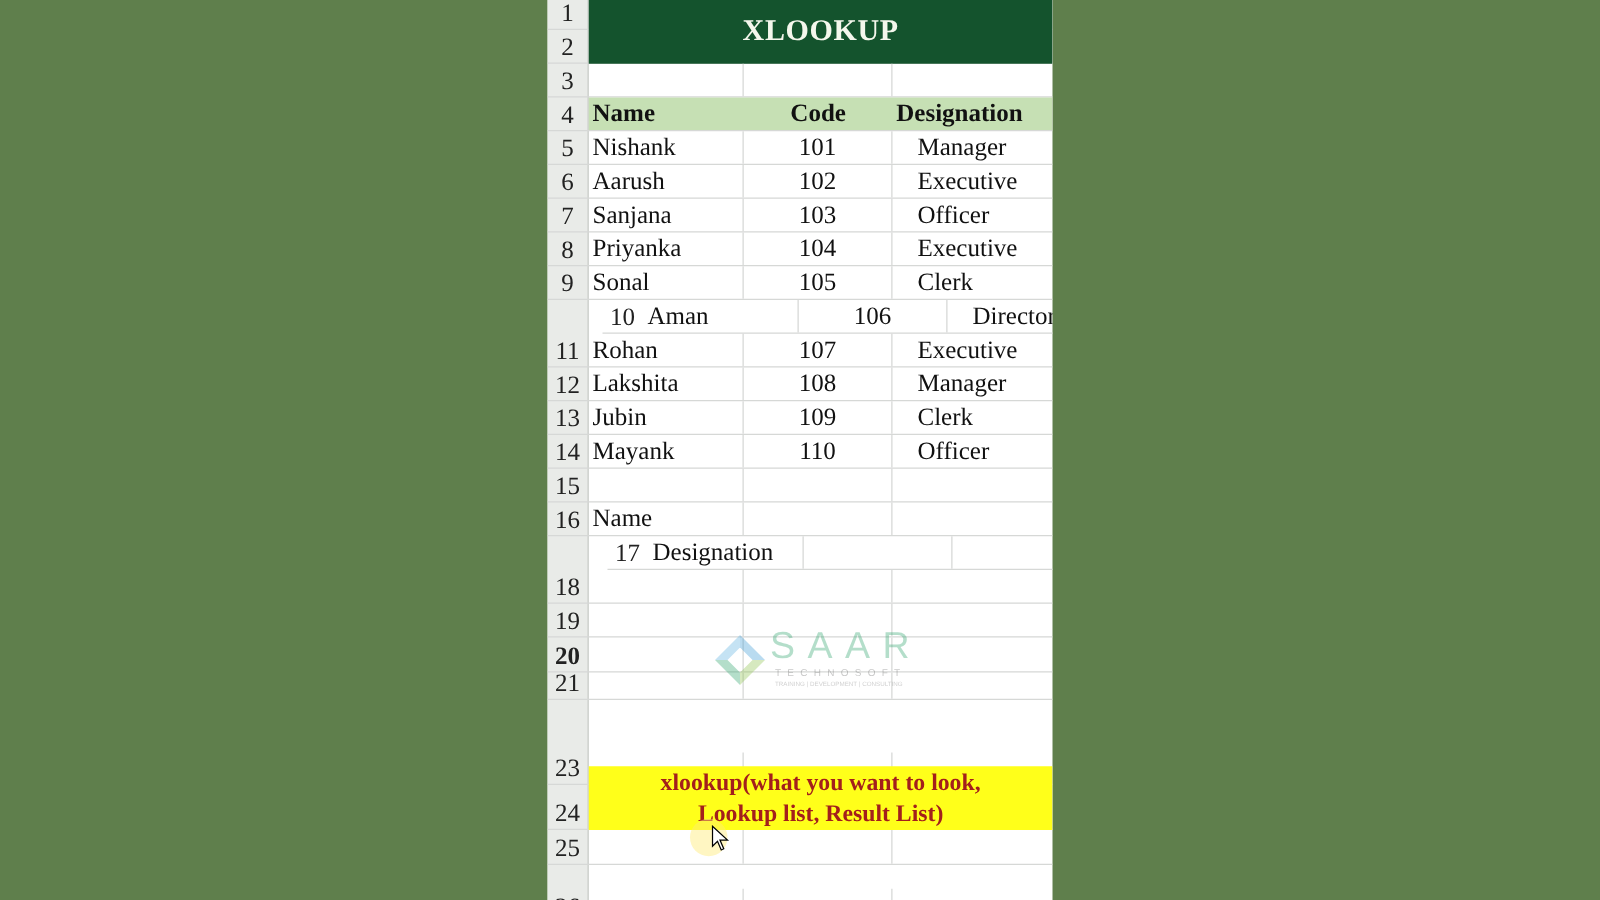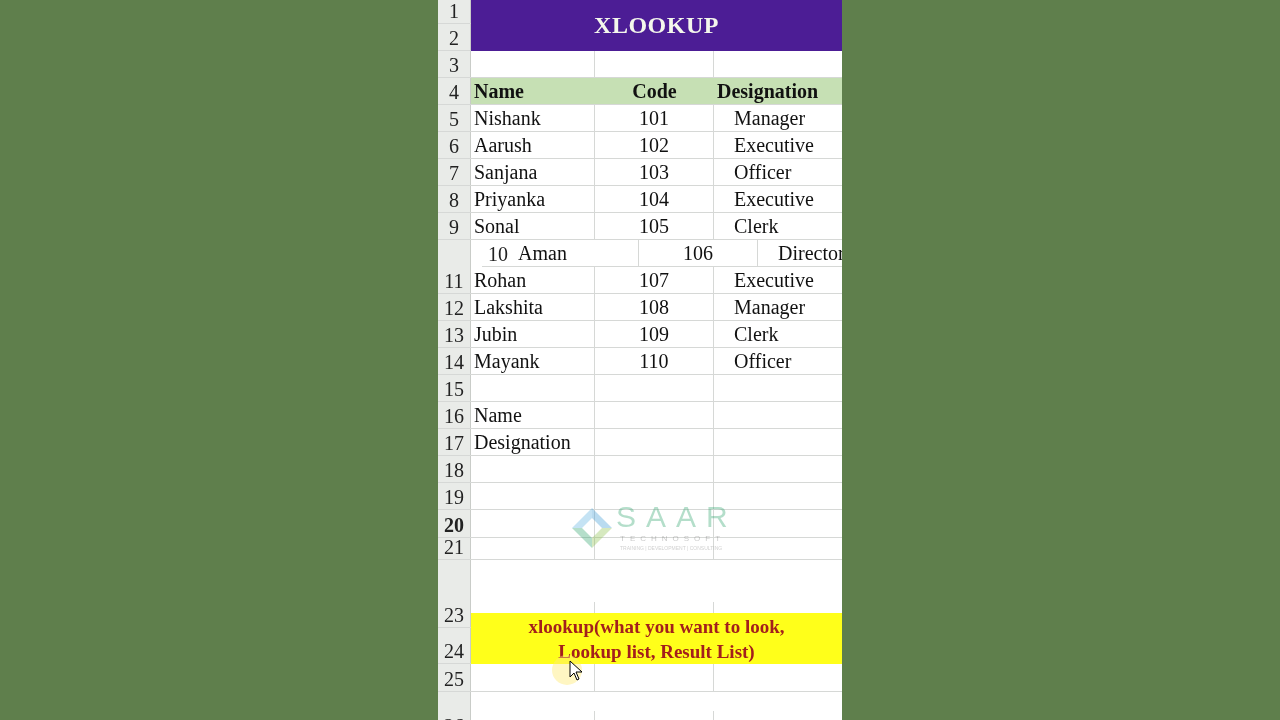--- a/index.html
+++ b/index.html
@@ -40,21 +40,21 @@
       line-height: 24px;
       white-space: nowrap;
     }
     .cA { left: 33px; width: 124px; padding-left: 3px; text-align: right; }
     .cB { left: 157px; width: 119px; justify-content: center; }
     .cC { left: 276px; width: 128px; padding-left: 20px; border-right: none; }
     .hdr .cell { font-weight: bold; }
     .hdr .cC { padding-left: 3px; }
     .title-band {
       position: absolute; left: 33px; top: 0; width: 371px; height: 51px;
-      background: #4c1d95;
+      background: #14532d;
       color: #f4f7ec; font-weight: bold; font-size: 24px;
       display: flex; align-items: center; justify-content: center;
       letter-spacing: 0.5px;
     }
     .hdr-band { background: #c6e0b4; }
     .note {
       position: absolute; left: 33px; top: 613px; width: 371px; height: 51px;
       background: #ffff1a;
       color: #a31f1c; font-weight: bold; font-size: 19px;
       text-align: center; line-height: 25px;
@@ -179,21 +179,21 @@
     <div class="cell cC"></div>
   </div>
 
   <div class="row" style="top:402px;height:27px;">
     <div class="rnum">16</div>
     <div class="cell cA">Name</div>
     <div class="cell cB"></div>
     <div class="cell cC"></div>
   </div>
 
-  <div class="row" style="top:429px;height:27px;">
+  <div class="row" style="top:429px;height:27px;margin-left:48px;">
     <div class="rnum">17</div>
     <div class="cell cA">Designation</div>
     <div class="cell cB"></div>
     <div class="cell cC"></div>
   </div>
 
   <div class="row" style="top:456px;height:27px;">
     <div class="rnum">18</div>
     <div class="cell cA"></div>
     <div class="cell cB"></div>

